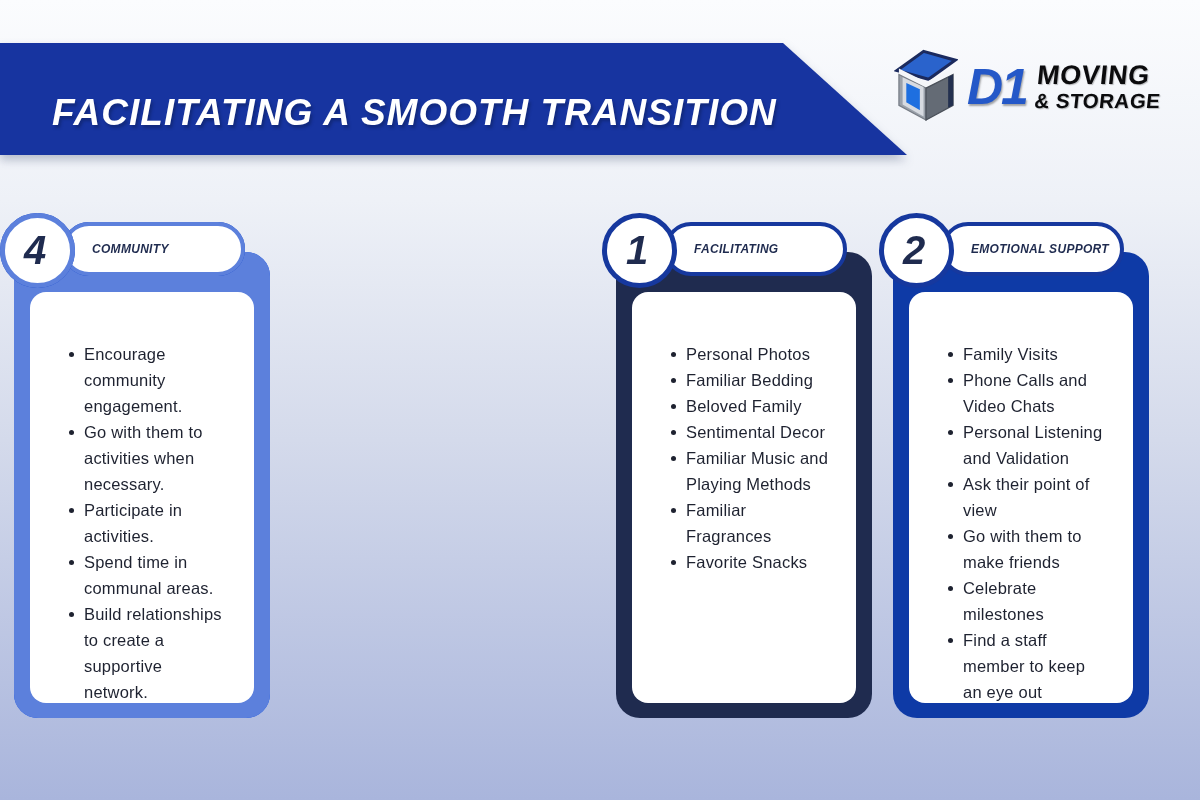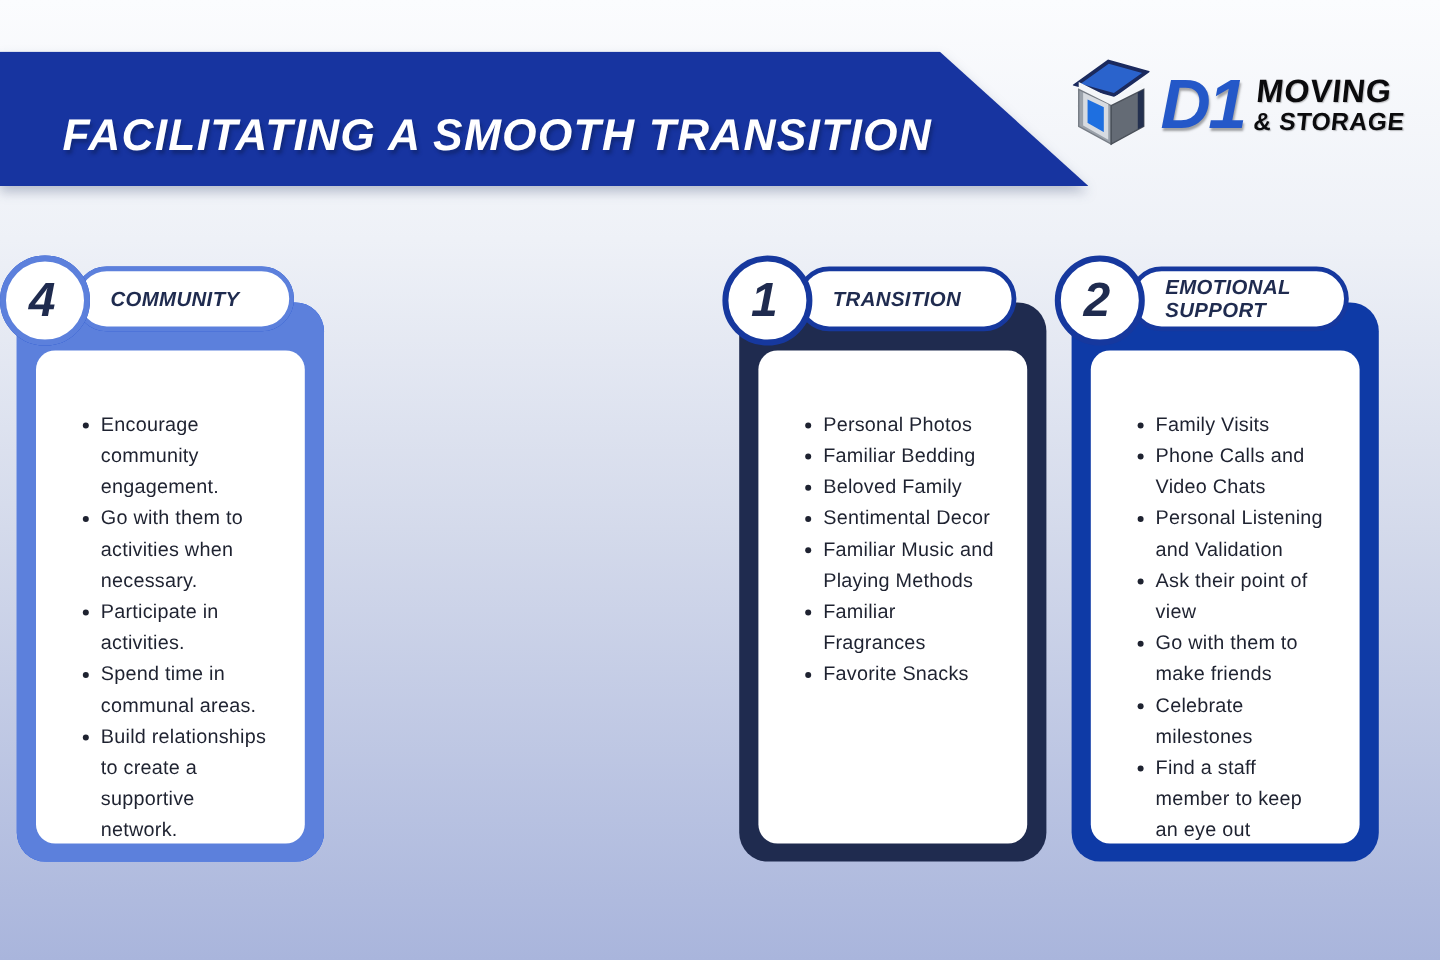--- a/index.html
+++ b/index.html
@@ -14,41 +14,41 @@
     filter: drop-shadow(0 5px 5px rgba(30,45,90,.28)); text-align: center; }
   .banner { width:100%; height:100%;
     clip-path: polygon(0 0, 783px 0, 907px 112px, 0 112px);
     display:flex; align-items:center; }
   .banner-title { padding-left:52px; font-size:37px; font-weight:bold; font-style:italic;
     color:#fff; letter-spacing:1px; white-space:nowrap;
     text-shadow: 2px 3px 3px rgba(10,25,70,.4); }
 
   
   .logo { position:absolute; top:48px; left:894px; display:flex; align-items:center; gap:9px; }
-  .logo-d1 { font-size:58px; font-weight:bold; font-style:italic; letter-spacing:-2px;
+  .logo-d1 { font-size:50px; font-weight:bold; font-style:italic; letter-spacing:-2px;
     text-shadow:1px 2px 2px rgba(0,0,0,.35); }
   .logo-text { display:flex; flex-direction:column; line-height:1; transform:skewX(-6deg);
     font-weight:bold; gap:2px; text-shadow:1px 1px 1px rgba(0,0,0,.25); }
   .logo-moving { font-size:27px; letter-spacing:.5px; }
   .logo-storage { font-size:20.5px; letter-spacing:.5px; }
 
   
   .card { position:absolute; top:213px; width:270px; height:505px; }
   .card:nth-of-type(1){ left:48px; } .card:nth-of-type(2){ left:325px; }
   .card:nth-of-type(3){ left:602px; } .card:nth-of-type(4){ left:879px; }
 
   .num-circle { position:absolute; left:0; top:0; width:75px; height:75px; box-sizing:border-box;
     border-radius:50%; background:#fff; border:5px solid #16389E; z-index:3;
     display:flex; align-items:center; justify-content:center; }
   .num { font-size:40px; font-weight:bold; font-style:italic; color:#1F2B4F; padding-right:5px; }
 
   .title-pill { position:absolute; left:62px; top:9px; width:183px; height:54px; box-sizing:border-box;
     border:4px solid #16389E; border-radius:28px; background:#fff; z-index:2;
     display:flex; align-items:center; padding-left:26px; padding-right:6px; }
-  .pill-title { font-size:17px; line-height:19px; font-weight:bold; font-style:italic;
+  .pill-title { font-size:12px; line-height:19px; font-weight:bold; font-style:italic;
     color:#1F2B4F; letter-spacing:.3px; }
 
   .card-body { position:absolute; left:14px; top:39px; width:256px; height:466px;
     border-radius:24px; z-index:1; background:#1F2B4F; }
   .card-inner { position:absolute; left:16px; top:40px; width:224px; height:411px;
     border-radius:16px; background:#fff; box-sizing:border-box; overflow:hidden; }
   .card-list { margin:16px; padding:33px 10px 0 22px; list-style:none; }
   .card-list li { position:relative; padding-left:16px; font-size:16.5px; line-height:26px;
     color:#1E2230; letter-spacing:.2px; }
   .card-list li::before { content:""; position:absolute; left:1px; top:10.5px;
@@ -93,21 +93,21 @@
             <li>Familiar Bedding</li>
             <li>Beloved Family</li>
             <li>Sentimental Decor</li>
             <li>Familiar Music and Playing Methods</li>
             <li>Familiar Fragrances</li>
             <li>Favorite Snacks</li>
           </ul>
       </div>
     </div>
     <div class="title-pill" style="border-color: rgb(22, 56, 158);">
-      <span class="pill-title">TRANSITION</span>
+      <span class="pill-title">FACILITATING</span>
     </div>
     <div class="num-circle" style="border-color: rgb(22, 56, 158);">
       <span class="num">1</span>
     </div>
   </div>
 
   <div class="card">
     <div class="card-body" style="background: rgb(14, 58, 166);">
       <div class="card-inner">
         <ul class="card-list">

